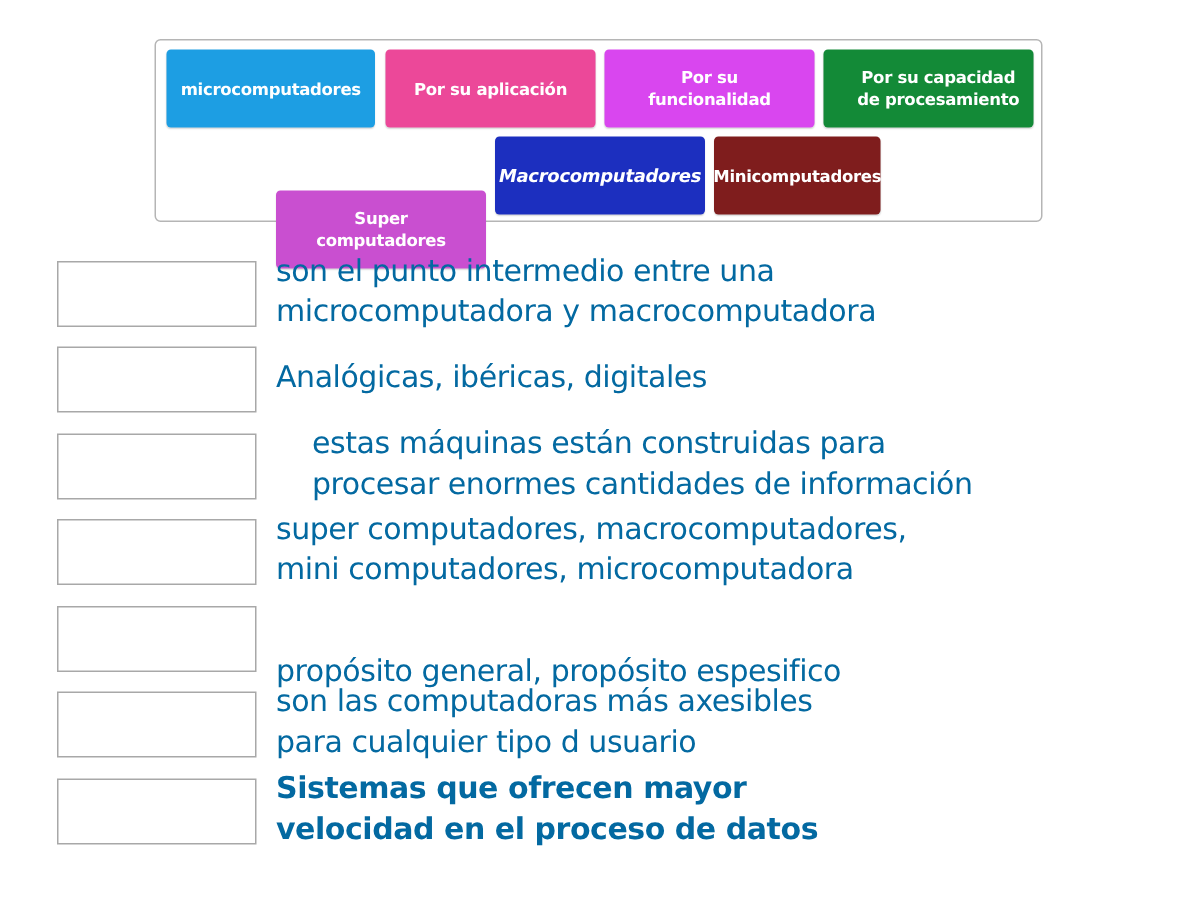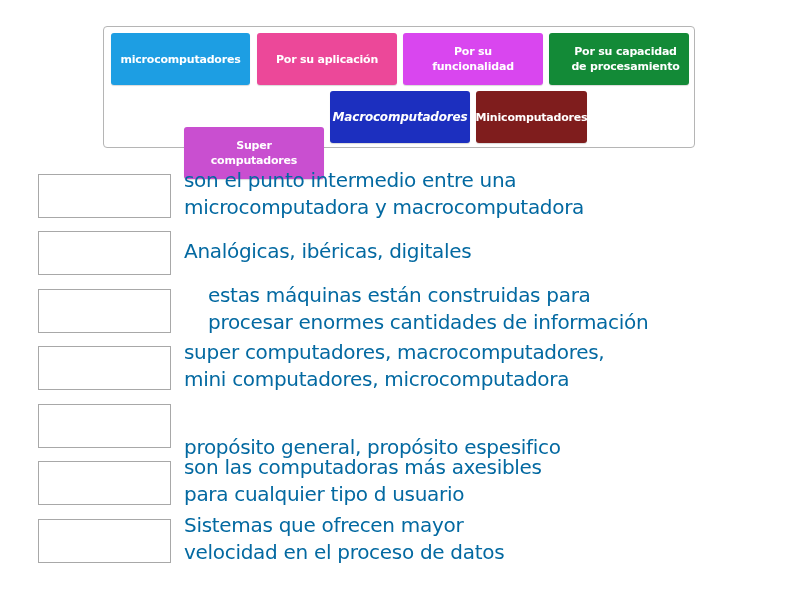--- a/index.html
+++ b/index.html
@@ -103,15 +103,15 @@
   <div class="drop" style="top:0;"></div>
   <div class="stmt" style="top:6px;margin-top:24px;">propósito general, propósito espesifico</div>
 </div>
 <div class="row" style="top:461px;">
   <div class="drop" style="top:0;"></div>
   <div class="stmt" style="top:-7px;">son las computadoras más axesibles
 para cualquier tipo d usuario</div>
 </div>
 <div class="row" style="top:519px;">
   <div class="drop" style="top:0;"></div>
-  <div class="stmt" style="top:-7px;">Sistemas que ofrecen mayor
+  <div class="stmt" style="top:-7px;font-weight:bold;">Sistemas que ofrecen mayor
 velocidad en el proceso de datos</div>
 </div>
 
 </body></html>

